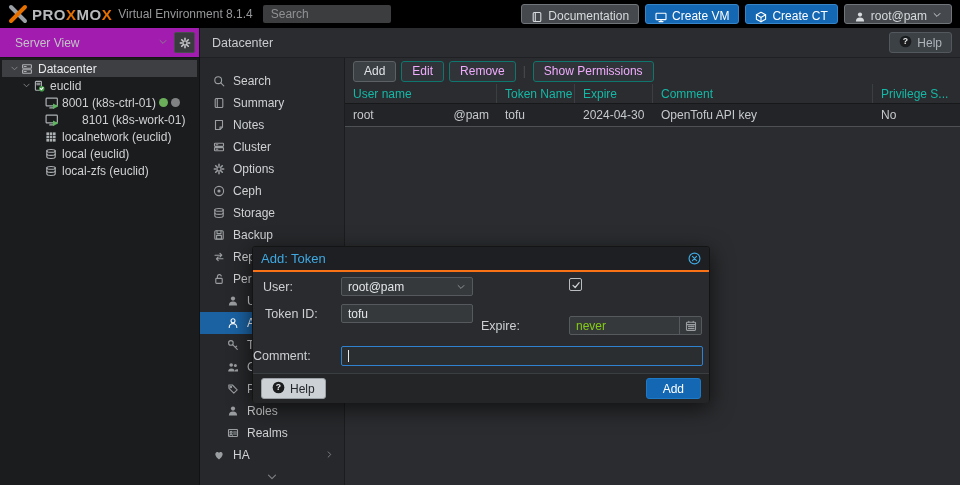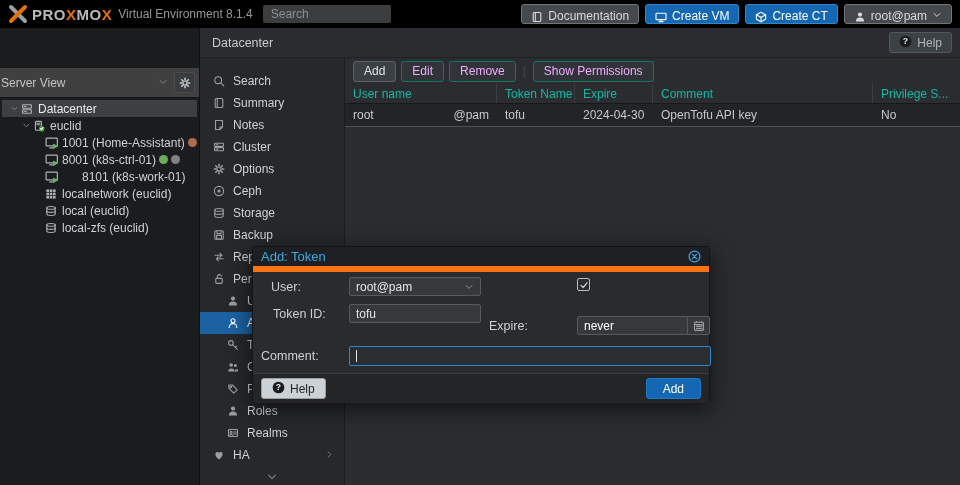--- a/index.html
+++ b/index.html
@@ -15,21 +15,21 @@
   .search-input { margin-left:10px; width:128px; height:18px; background:#3c3d3f; border:none; border-radius:2px; color:#d8dadc; padding:0 8px; font-size:12px; outline:none; }
   .search-input::placeholder { color:#8f9193; }
   .top-right { margin-left:auto; display:flex; align-items:center; gap:6px; }
   .btn-top { display:flex; align-items:flex-end; gap:5px; height:20px; padding:0 9px; border-radius:3px; font-size:12px; cursor:pointer; white-space:nowrap; }
   .btn-top.gray { background:#45494d; border:1px solid #70757a; color:#d8dbdd; }
   .btn-top.blue { background:#1467B3; border:1px solid #3585c8; color:#fff; }
   .btn-top .icon svg { display:block; }
 
   
   .tree-panel { position:absolute; left:0; top:28px; width:200px; height:457px; background:#1b1c1e; border-right:1px solid #111214; }
-  .tree-header { height:30px; display:flex; align-items:center; padding:0 4px 0 1px; background:#404040; border-bottom:1px solid #141517; color:#c2c4c6;margin-top:40px; }
+  .tree-header { height:30px; display:flex; align-items:center; padding:0 4px 0 15px; background:#a21caf; border-bottom:1px solid #141517; color:#c2c4c6; }
   .tree-header .th-label { flex:1; }
   .tree-header .th-caret { color:#84878a; margin-right:6px; }
   .gear-box { width:21px; height:21px; background:#3a3b3e; border:1px solid #4a4b4e; border-radius:2px; display:flex; align-items:center; justify-content:center; color:#c9cbcd; cursor:pointer; }
   .tree { padding-top:2px; }
   .tree-row { display:flex; align-items:center; height:17px; margin:0 2px; color:#cfd1d3; white-space:nowrap; cursor:pointer; }
   .tree-row.selected { background:#3e3f42; color:#e8eaec; }
   .tree-caret { width:12px; display:flex; justify-content:center; color:#8b8e91; flex:none; }
   .tree-ico { width:14px; display:flex; justify-content:center; margin-right:4px; color:#aeb1b4; flex:none; }
   .dot { width:9px; height:9px; border-radius:50%; margin-left:3px; flex:none; }
 
@@ -57,30 +57,30 @@
   .tbl-head, .tbl-row { display:grid; grid-template-columns:152px 78px 78px 220px 1fr; }
   .tbl-head { height:20px; border-bottom:1px solid #17181a; }
   .tbl-head .cell { display:flex; align-items:center; padding:0 8px; color:#14b8a6; border-right:1px solid #3b3e42; overflow:hidden; white-space:nowrap; cursor:pointer; }
   .tbl-head .cell:last-child { border-right:none; }
   .tbl-row { height:23px; background:#222428; border-bottom:1px solid #4d5054; color:#c6c9cc; cursor:pointer; }
   .tbl-row .cell { display:flex; align-items:center; padding:0 8px; overflow:hidden; white-space:nowrap;gap:40px; }
   .cell-user { justify-content:space-between; }
 
   
   .modal { position:absolute; left:252px; top:246px; width:458px; height:156px; background:#2a2b2e; border:1px solid #141414; border-radius:3px; box-shadow:0 6px 22px rgba(0,0,0,.65); z-index:50; }
-  .dlg-header { height:25px; background:#1d1f22; border-bottom:6px solid #f97316; display:flex; align-items:center; padding:0 8px; border-radius:3px 3px 0 0; }
+  .dlg-header { height:25px; background:#1d1f22; border-bottom:2px solid #f97316; display:flex; align-items:center; padding:0 8px; border-radius:3px 3px 0 0; }
   .dlg-title { color:#3fa9e3; font-size:13px; }
   .dlg-close { margin-left:auto; color:#3fa9e3; cursor:pointer; display:flex; }
-  .dlg-body { position:relative; height:101px;margin-left:8px; }
+  .dlg-body { position:relative; height:101px; }
   .dlg-label { position:absolute; color:#cdd0d3; font-size:12.5px; }
   .field { position:absolute; height:19px; background:#36393c; border:1px solid #56595d; border-radius:2px; color:#e3e5e7; font-size:12px; display:flex; align-items:center; padding:0 6px; }
   .combo .caret { margin-left:auto; color:#97999c; display:flex; }
   .txt-input { position:absolute; height:19px; background:#36393c; border:1px solid #56595d; border-radius:2px; color:#e3e5e7; font-size:12px; padding:0 6px; outline:none; font-family:"Liberation Sans",sans-serif; }
   .checkbox { position:absolute; width:13px; height:13px; border:1px solid #b9bdc1; border-radius:2px; display:flex; align-items:center; justify-content:center; color:#ccd0d4; cursor:pointer; }
-  .expire-field { color:#ffffff; padding-right:0; }
+  .expire-field { color:#84cc16; padding-right:0; }
   .cal-seg { margin-left:auto; height:17px; width:22px; border-left:1px solid #56595d; display:flex; align-items:center; justify-content:center; color:#9b9ea1; cursor:pointer; }
   .comment-input { background:#2b2e31; border:1px solid #2e82d0; }
   .cursor-bar { position:absolute; width:1px; height:12px; background:#e8eaec; }
   .dlg-footer { height:30px; border-top:1px solid #3b3e41; display:flex; align-items:center; padding:0 8px; background:#242527; border-radius:0 0 3px 3px; }
   .dlg-help { display:flex; align-items:center; gap:5px; height:21px; padding:0 10px; background:#ccd1d6; border:1px solid #9aa0a5; border-radius:3px; color:#23272b; cursor:pointer; }
   .dlg-add { margin-left:auto; height:21px; padding:0 16px; background:#1467B3; border:1px solid #1e79c6; border-radius:3px; color:#fff; display:flex; align-items:center; cursor:pointer; }
 </style>
 </head>
 <body>
 
@@ -183,32 +183,20 @@
         <span>euclid</span>
       </div>
       <div class="tree-row" style="padding-left: 42px;">
         <span class="tree-ico">
           <svg width="13" height="13" viewBox="0 0 12 12" fill="none" stroke="currentColor" stroke-width="1.1" stroke-linecap="round" stroke-linejoin="round">
             <rect x="1" y="2" width="10.4" height="7.2" rx=".8"></rect>
             <path d="M4.4 11 h3.6"></path>
             <path d="M7.4 7 L12.4 9.5 7.4 12 z" fill="#5CB85C" stroke="none"></path>
           </svg>
         </span>
-        <span>1001 (Home-Assistant)</span>
-        <span class="dot" style="background:#B06C4C"></span>
-        <span class="dot" style="background:#C5A284"></span>
-      </div>
-      <div class="tree-row" style="padding-left: 42px;">
-        <span class="tree-ico">
-          <svg width="13" height="13" viewBox="0 0 12 12" fill="none" stroke="currentColor" stroke-width="1.1" stroke-linecap="round" stroke-linejoin="round">
-            <rect x="1" y="2" width="10.4" height="7.2" rx=".8"></rect>
-            <path d="M4.4 11 h3.6"></path>
-            <path d="M7.4 7 L12.4 9.5 7.4 12 z" fill="#5CB85C" stroke="none"></path>
-          </svg>
-        </span>
         <span>8001 (k8s-ctrl-01)</span>
         <span class="dot" style="background:#6CAF5B"></span>
         <span class="dot" style="background:#808284"></span>
       </div>
       <div class="tree-row" style="padding-left: 42px; gap: 20px;">
         <span class="tree-ico">
           <svg width="13" height="13" viewBox="0 0 12 12" fill="none" stroke="currentColor" stroke-width="1.1" stroke-linecap="round" stroke-linejoin="round">
             <rect x="1" y="2" width="10.4" height="7.2" rx=".8"></rect>
             <path d="M4.4 11 h3.6"></path>
             <path d="M7.4 7 L12.4 9.5 7.4 12 z" fill="#5CB85C" stroke="none"></path>

